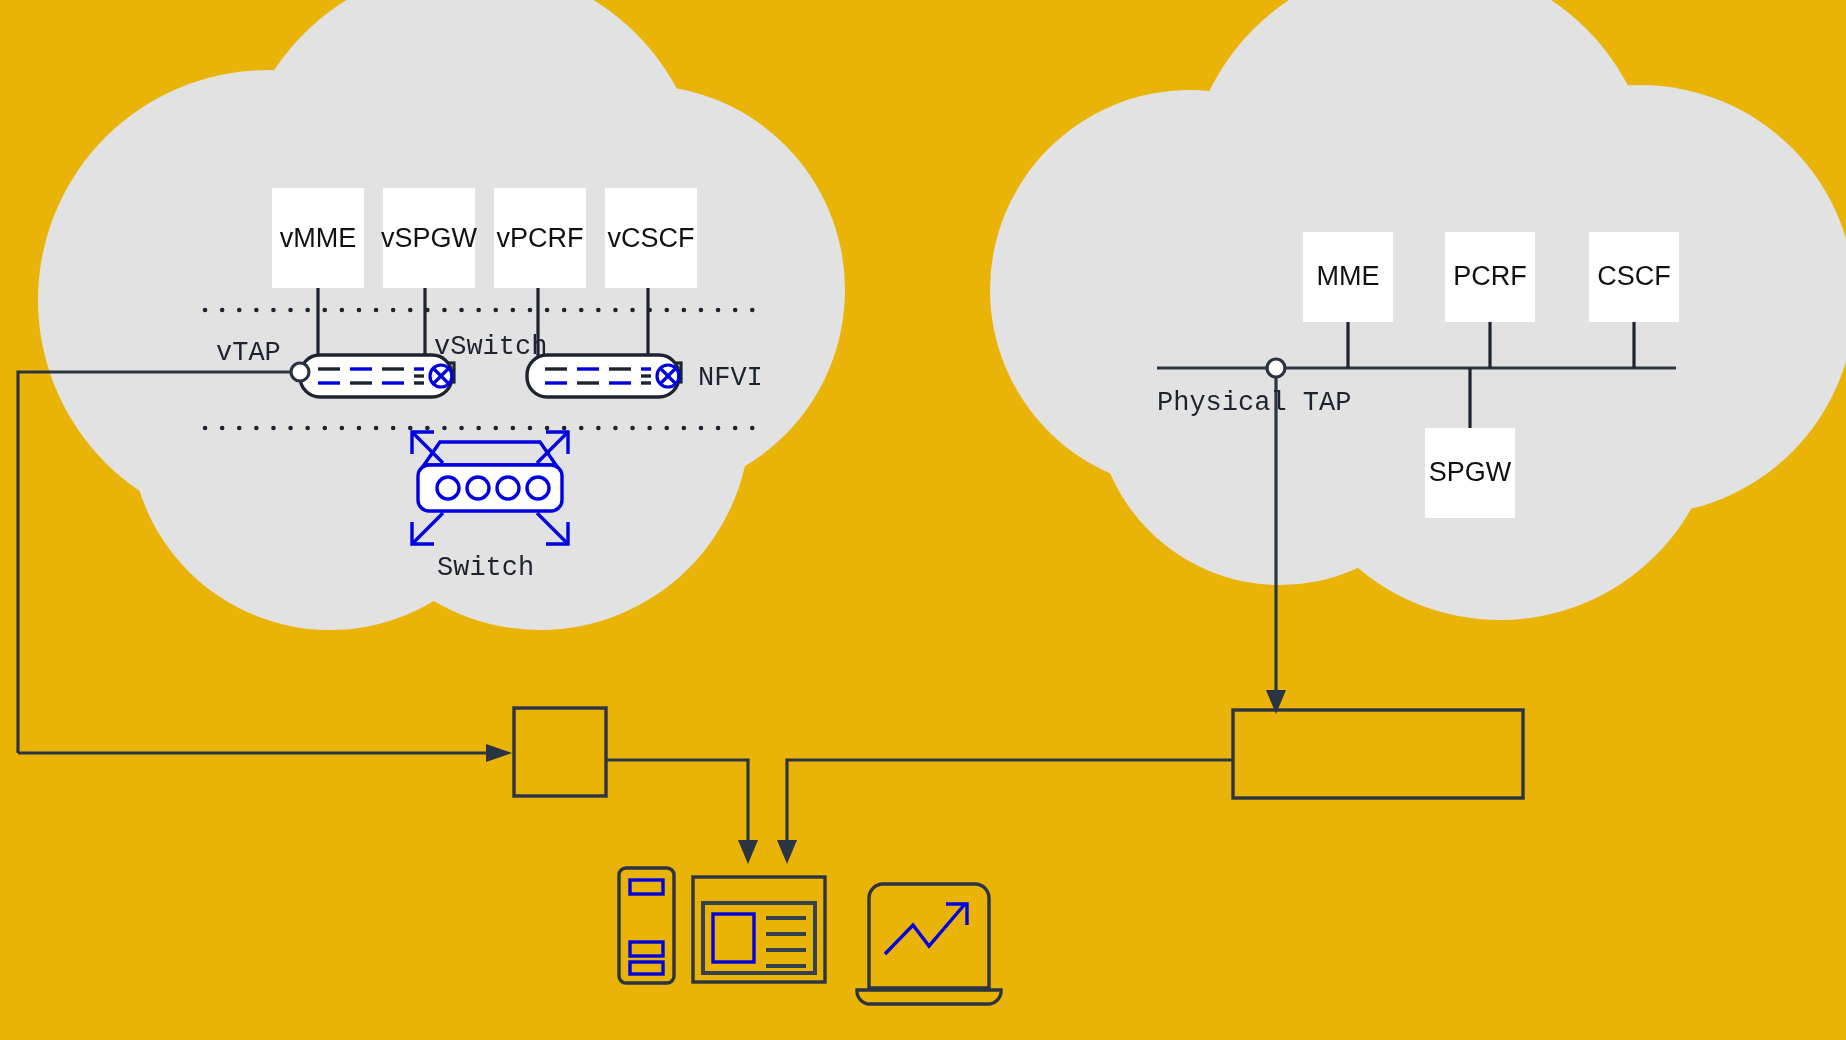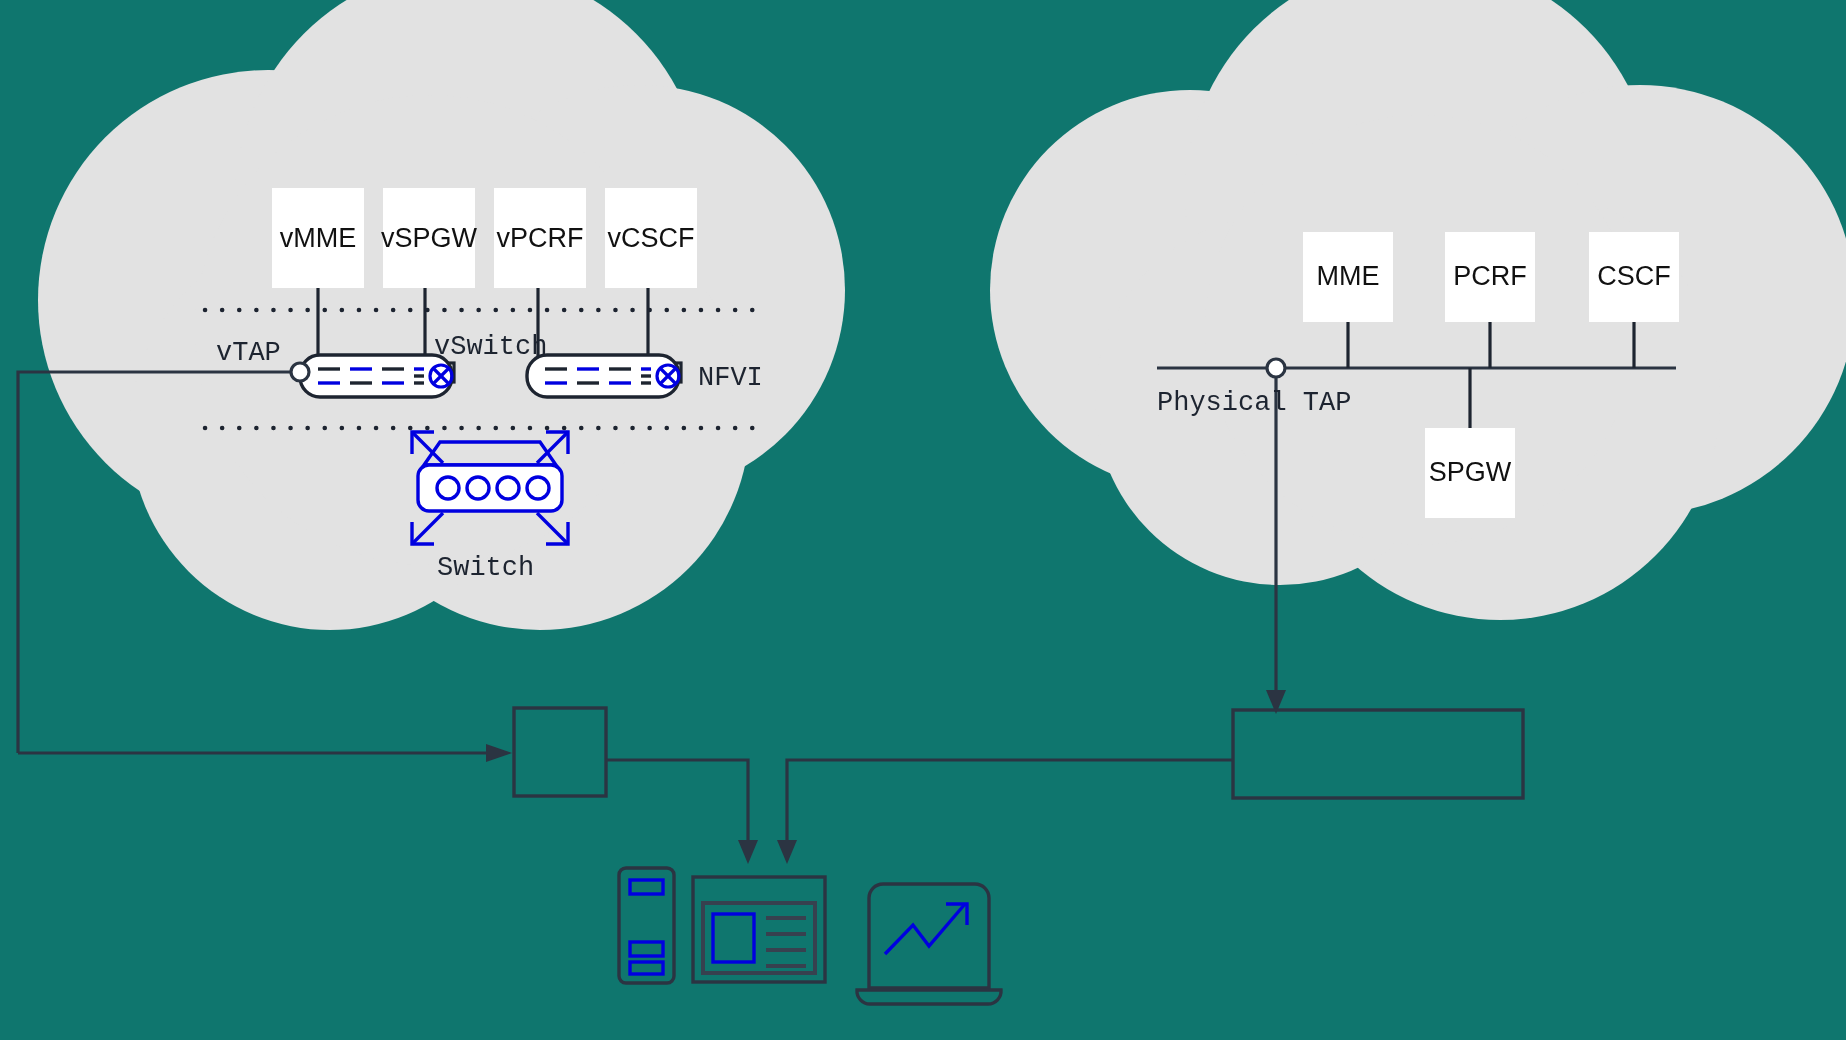--- a/index.html
+++ b/index.html
@@ -1,18 +1,18 @@
 <!DOCTYPE html>
 <html><head>
 <meta charset="utf-8">
 <style>
   html,body{margin:0;padding:0;background:#000;}
   body{width:1846px;height:1040px;overflow:hidden;
        font-family:"Liberation Sans",sans-serif;}
-  #stage{position:relative;width:1846px;height:1040px;background:#0f766e;}
+  #stage{position:relative;width:1846px;height:1040px;background:#eab308;}
   svg#scene{position:absolute;left:0;top:0;width:1846px;height:1040px;display:block;}
   .cloudfill{fill:#e2e2e2;}
   .vnfbox{fill:#ffffff;stroke:none;}
   .vnflabel{font-family:"Liberation Sans",sans-serif;font-size:27px;fill:#111111;
             text-anchor:middle;dominant-baseline:middle;}
   .monolabel{font-family:"Liberation Mono",monospace;font-size:27px;fill:#1d2430;}
   .wire{stroke:#2b3442;stroke-width:3.2;fill:none;}
   .dotline{stroke:#1d2430;stroke-width:4.5;fill:none;stroke-linecap:round;
            stroke-dasharray:0.1 17;}
   .stem{stroke:#1d2430;stroke-width:3.2;fill:none;}

